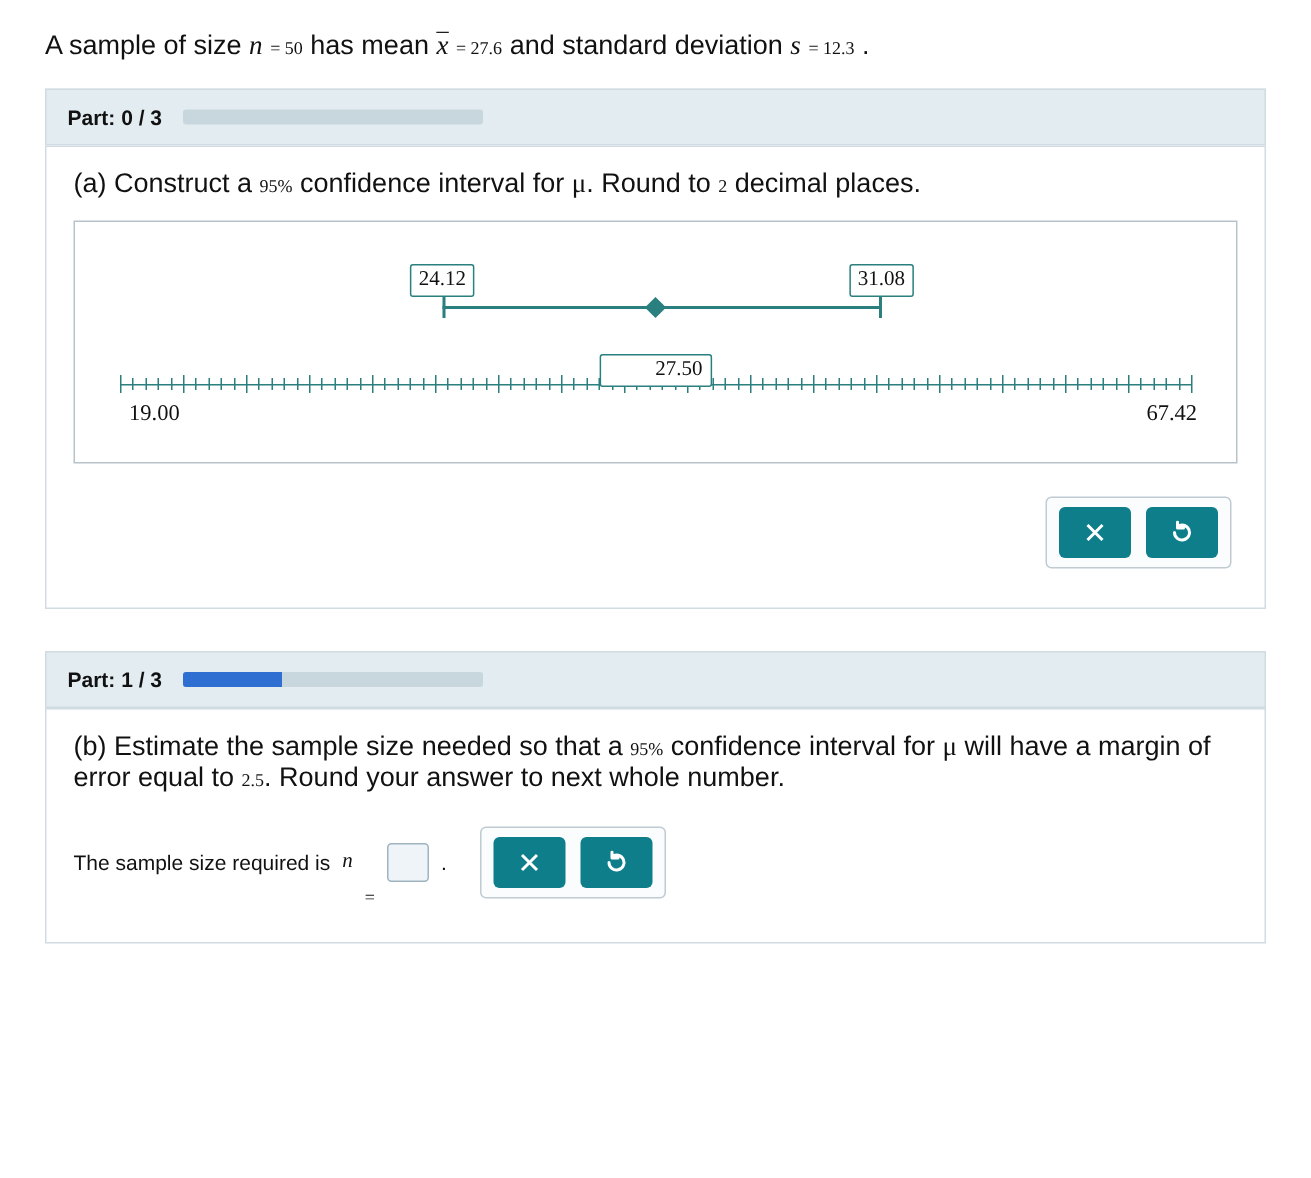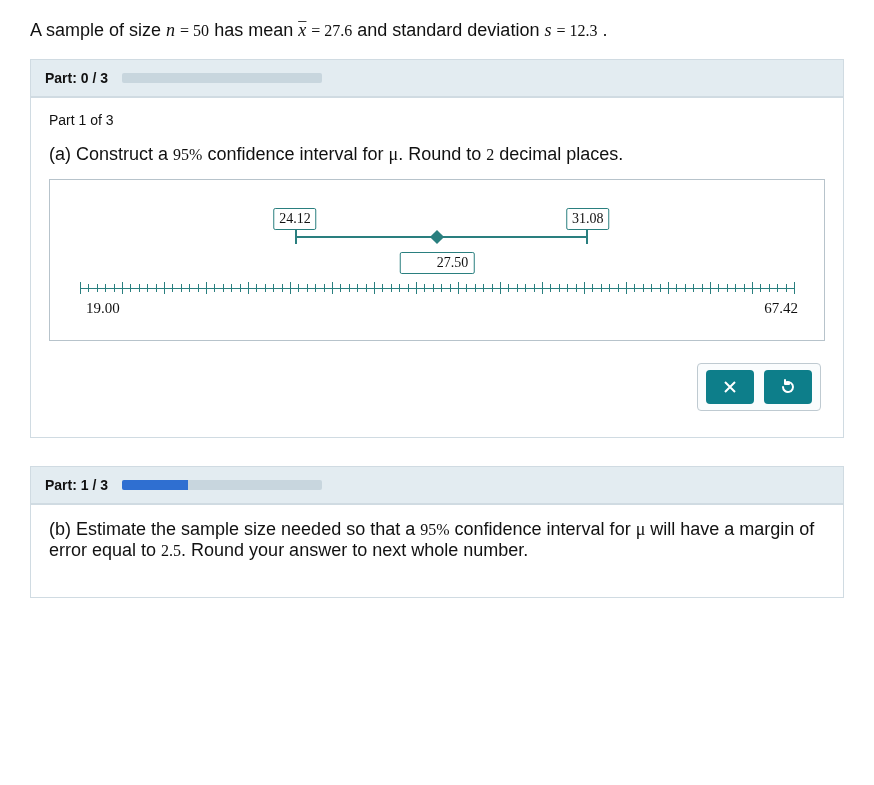--- a/index.html
+++ b/index.html
@@ -7,21 +7,21 @@
     margin: 0;
     padding: 20px 30px;
     font-family: Verdana, Geneva, sans-serif;
     font-size: 17px;
     color: #111;
     background: #fff;
     width: 874px;
   }
   .problem-statement { margin-bottom: 18px; font-size: 18px; }
   .mv { font-family: 'Times New Roman', serif; font-style: italic; }
-  .mn { font-family: 'Times New Roman', serif; font-size: 16px; margin-top: 48px; }
+  .mn { font-family: 'Times New Roman', serif; font-size: 12px; margin-top: 48px; }
   .xbar { font-family: 'Times New Roman', serif; font-style: italic; position: relative; }
   .xbar::before { content:"\2013"; position:absolute; top:-0.55em; left:0; font-style:normal; font-size:0.9em; }
   .mu { font-family: 'Times New Roman', serif; }
 
   .part-bar {
     background: #e3ecf1;
     border: 1px solid #d0dbe2;
     padding: 10px 14px;
     font-size: 14px;
     font-weight: bold;
@@ -115,21 +115,21 @@
     position:absolute;
     border: 1.5px solid #2a7f7f;
     font-family:'Times New Roman', serif;
     font-size: 14px;
     padding: 2px 5px;
     background:#fff;
     transform: translateX(-50%);
     border-radius:2px;
   }
   .val-box.upper { top: 28px; }
-  .val-box.mid { top: 72px; padding-left: 36px; }
+  .val-box.mid { top: 88px; padding-left: 36px; }
 
   .btn-row {
     display:flex;
     justify-content:flex-end;
     gap: 0;
     padding: 4px;
   }
   .btn-group {
     border: 1px solid #bfcad1;
     border-radius: 4px;
@@ -177,21 +177,20 @@
 </div>
 
 <div class="part-bar">
   <span>Part: 0 / 3</span>
   <div class="progress-track">
     <div class="progress-fill" style="width:0%"></div>
   </div>
 </div>
 
 <div class="section">
-  <div class="section-label">Part 1 of 3</div>
   <div class="section-body">
     <span>(a) Construct a </span><span class="mn">95%</span><span> confidence interval for </span><span class="mu">μ</span><span>. Round to </span><span class="mn">2</span><span> decimal places.</span>
   </div>
 
   <div class="ci-box">
     <div class="ci-canvas">
       <div class="axis" id="axis">
           <div class="tick major" style="left: 0%;"></div>
           <div class="tick" style="left: 1.17647%;"></div>
           <div class="tick" style="left: 2.35294%;"></div>
@@ -311,13 +310,33 @@
   <div class="progress-track">
     <div class="progress-fill" style="width:33%"></div>
   </div>
 </div>
 
 <div class="section" style="margin-bottom:0;">
   <div class="section-body">
     <span>(b) Estimate the sample size needed so that a </span><span class="mn">95%</span><span> confidence interval for </span><span class="mu">μ</span><span> will have a margin of error equal to </span><span class="mn">2.5</span><span>. Round your answer to next whole number.</span>
   </div>
 
+  <div class="answer-line">
+    <span>The sample size required is </span>
+    <span class="mv">n</span>
+    <span class="mn">=</span>
+    <div class="answer-input"></div>
+    <span>.</span>
+
+    <div class="btn-group" style="margin-left:14px;">
+      <button class="btn">
+        <svg viewBox="0 0 16 16">
+            <path d="M3 3 L13 13 M13 3 L3 13"></path>
+          </svg>
+      </button>
+      <button class="btn">
+        <svg viewBox="0 0 16 16">
+            <path d="M3 8 a5 5 0 1 0 2 -4 M5 1 L5 5 L9 5" stroke-linecap="round" stroke-linejoin="round"></path>
+          </svg>
+      </button>
+    </div>
+  </div>
 </div>
 
 </body></html>

